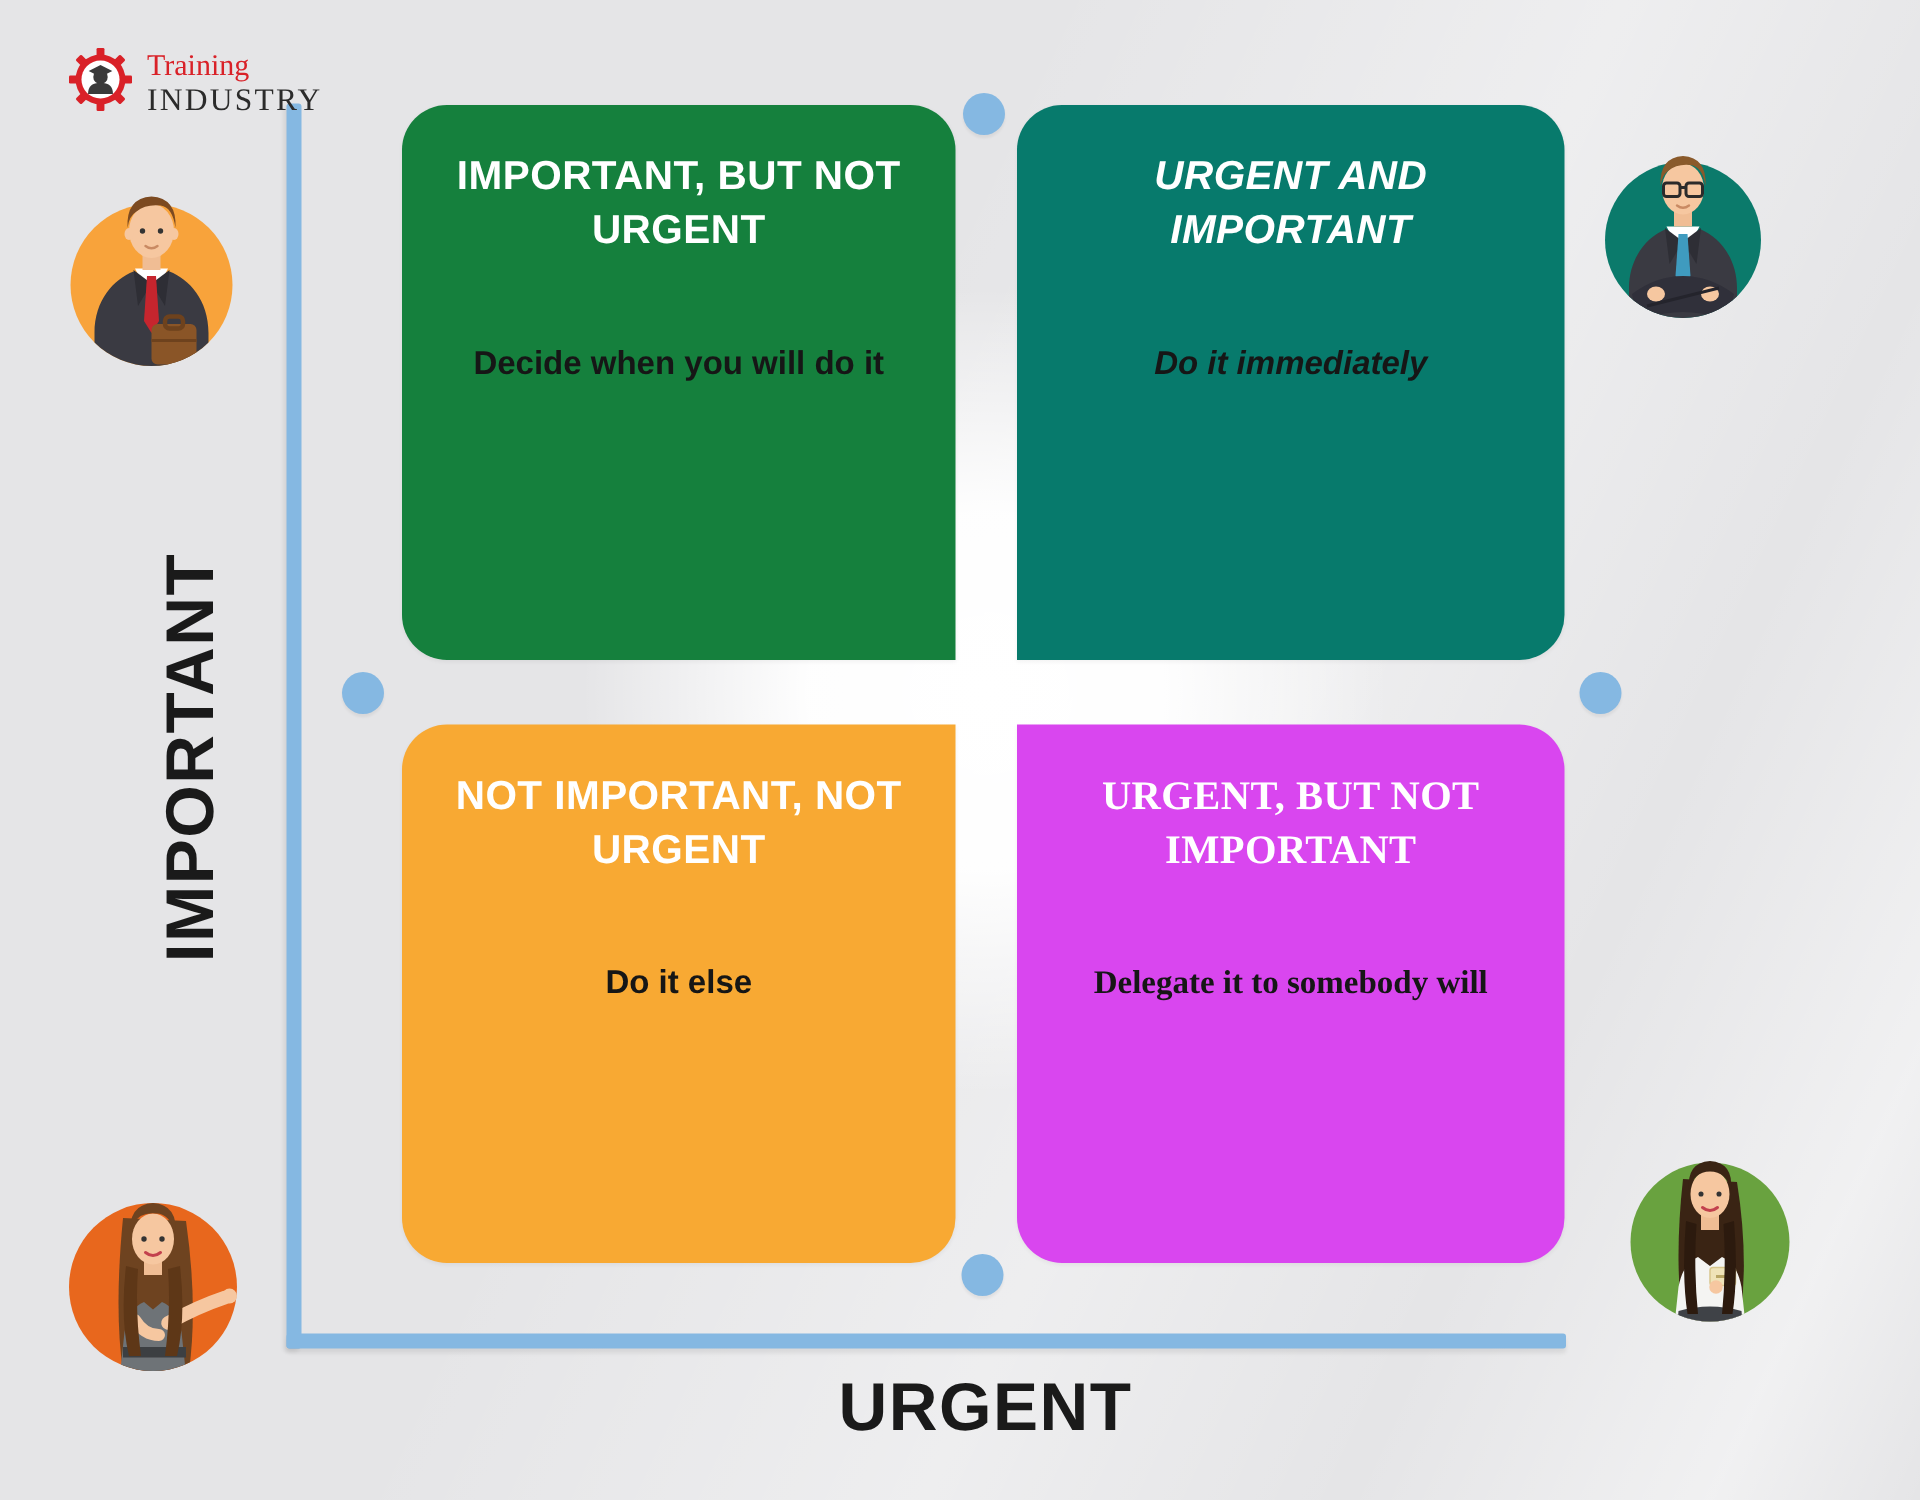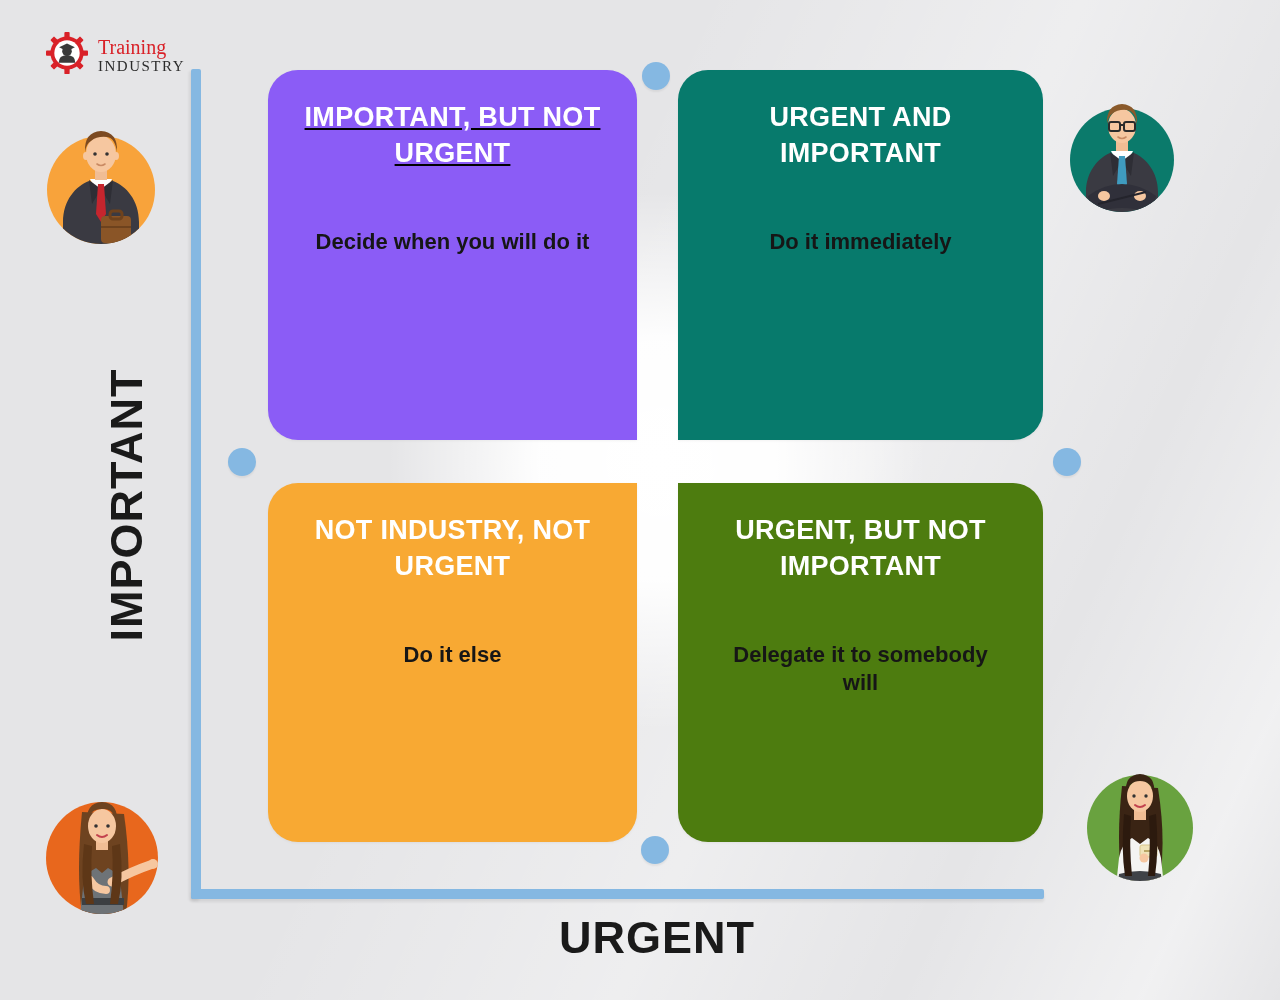--- a/index.html
+++ b/index.html
@@ -19,40 +19,40 @@
   }
   .center-glow {
     position:absolute; left:377px; top:181px; width:560px; height:560px;
     background:radial-gradient(circle, #ffffff 0%, rgba(255,255,255,0.95) 30%, rgba(255,255,255,0) 68%);
     z-index:1;
   }
   
   .logo { position:absolute; left:46px; top:32px; display:flex; align-items:center; gap:10px; z-index:5; }
   .logo-text { display:flex; flex-direction:column; line-height:1; }
   .logo-top { font-family:"Liberation Serif", serif; font-weight:400; font-size:20px; color:#d92128; }
-  .logo-bottom { font-family:"Liberation Serif", serif; font-weight:400; font-size:15px; color:#2b2b2b; letter-spacing:1.5px; margin-top:2px; }
+  .logo-bottom { font-family:"Liberation Serif", serif; font-weight:400; font-size:21px; color:#2b2b2b; letter-spacing:1.5px; margin-top:2px; }
   
   .y-axis { position:absolute; left:191px; top:69px; width:10px; height:830px; border-radius:2px;
             box-shadow:-2px 2px 3px rgba(0,0,0,0.08); z-index:2; }
   .x-axis { position:absolute; left:191px; top:889px; width:853px; height:10px; border-radius:2px;
             box-shadow:0 3px 3px rgba(0,0,0,0.08); z-index:2; }
   .axis-label { position:absolute; font-weight:700; font-size:45px; color:#1a1a1a; letter-spacing:1px; white-space:nowrap; z-index:3; }
   .y-label { left:127px; top:505px; transform:translate(-50%,-50%) rotate(-90deg); }
   .x-label { left:657px; top:938px; transform:translate(-50%,-50%); }
   
   .dot { position:absolute; width:28px; height:28px; border-radius:50%; z-index:2;
          box-shadow:0 2px 2px rgba(0,0,0,0.06); }
   .dot-top    { left:642px; top:62px;  }
   .dot-left   { left:228px; top:448px; }
   .dot-right  { left:1053px; top:448px; }
   .dot-bottom { left:641px; top:836px; }
   
   .card { position:absolute; z-index:2; box-shadow:0 1px 3px rgba(0,0,0,0.05); }
   .q1 { left:268px; top:70px;  width:369px; height:370px; border-radius:30px 30px 0 30px; }
-  .q2 { left:678px; top:70px;  width:365px; height:370px; border-radius:30px 30px 30px 0; }
+  .q2 { left:678px; top:70px;  width:365px; height:370px; border-radius:30px 30px 30px 0;font-style:italic; }
   .q3 { left:268px; top:483px; width:369px; height:359px; border-radius:30px 0 30px 30px; }
   .q4 { left:678px; top:483px; width:365px; height:359px; border-radius:0 30px 30px 30px; }
   .card-title {
     margin:30px auto 0; text-align:center; color:#ffffff;
     font-weight:700; font-size:27px; line-height:1.32; letter-spacing:0.3px;
   }
   .q1 .card-title { max-width:360px; }
   .q2 .card-title { max-width:260px; }
   .q3 .card-title { max-width:310px; }
   .q4 .card-title { max-width:310px; }
@@ -107,39 +107,39 @@
 <div class="y-axis" style="background-color: rgb(133, 184, 226);"></div>
 <div class="x-axis" style="background-color: rgb(133, 184, 226);"></div>
 <div class="axis-label y-label">IMPORTANT</div>
 <div class="axis-label x-label">URGENT</div>
 
 <div class="dot dot-top" style="background-color: rgb(133, 184, 226);"></div>
 <div class="dot dot-left" style="background-color: rgb(133, 184, 226);"></div>
 <div class="dot dot-right" style="background-color: rgb(133, 184, 226);"></div>
 <div class="dot dot-bottom" style="background-color: rgb(133, 184, 226);"></div>
 
-<div class="card q1" style="background-color: #8b5cf6; text-decoration: underline;">
+<div class="card q1" style="background-color: #15803d;">
   <div class="card-title">IMPORTANT, BUT NOT URGENT</div>
   <div class="card-action-wrap">
       <div class="card-action">Decide when you will do it</div>
     </div>
 </div>
 <div class="card q2" style="background-color: rgb(7, 122, 108);">
   <div class="card-title">URGENT AND IMPORTANT</div>
   <div class="card-action-wrap">
       <div class="card-action">Do it immediately</div>
     </div>
 </div>
 <div class="card q3" style="background-color: rgb(248, 169, 51);">
-  <div class="card-title">NOT INDUSTRY, NOT URGENT</div>
+  <div class="card-title">NOT IMPORTANT, NOT URGENT</div>
   <div class="card-action-wrap">
       <div class="card-action">Do it else</div>
     </div>
 </div>
-<div class="card q4" style="background-color: #4d7c0f;">
+<div class="card q4" style="background-color: #d946ef; font-family: Liberation Serif, serif;">
   <div class="card-title">URGENT, BUT NOT IMPORTANT</div>
   <div class="card-action-wrap">
       <div class="card-action">Delegate it to somebody will</div>
     </div>
 </div>
 
 <div class="avatar av-tl">
   <svg width="120" height="132" viewBox="0 0 120 132">
     <defs>
         <clipPath id="clipTL">

